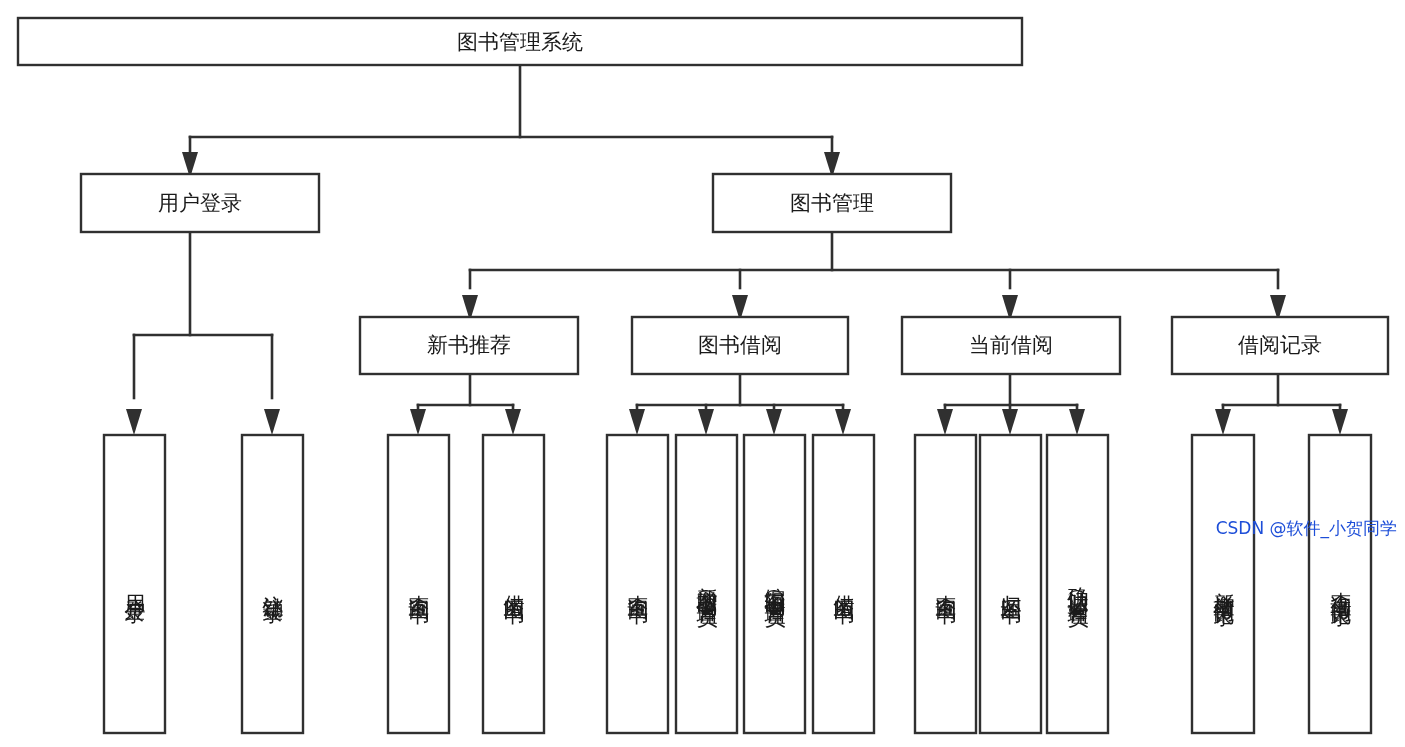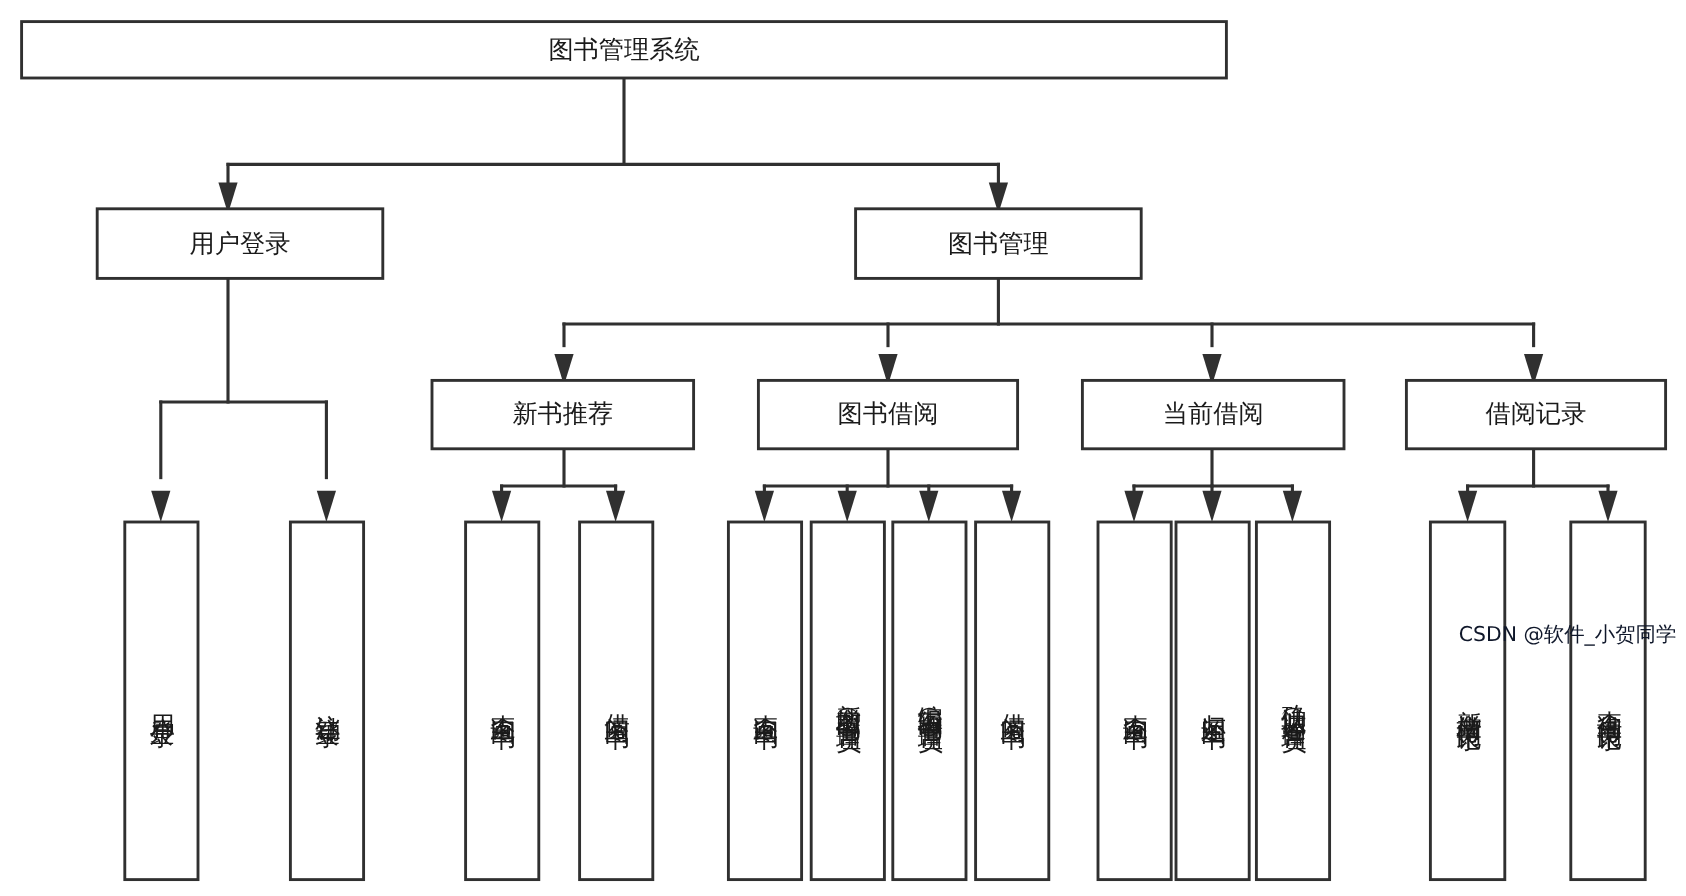--- a/index.html
+++ b/index.html
@@ -55,21 +55,21 @@
     writing-mode: vertical-rl;
     text-orientation: upright;
     letter-spacing: 3px;
   }
   .watermark {
     position: absolute;
     right: 8px;
     bottom: 5px;
     font-family: "DejaVu Sans", "Liberation Sans", sans-serif;
     font-size: 17px;
-    color: #0f172a;
+    color: #1d4ed8;
     white-space: nowrap;
     pointer-events: none;
   }
 </style>
 </head>
 <body>
 
 <div id="diagram-root">
 
   <svg id="flow" viewBox="0 0 1405 747" xmlns="http://www.w3.org/2000/svg">

